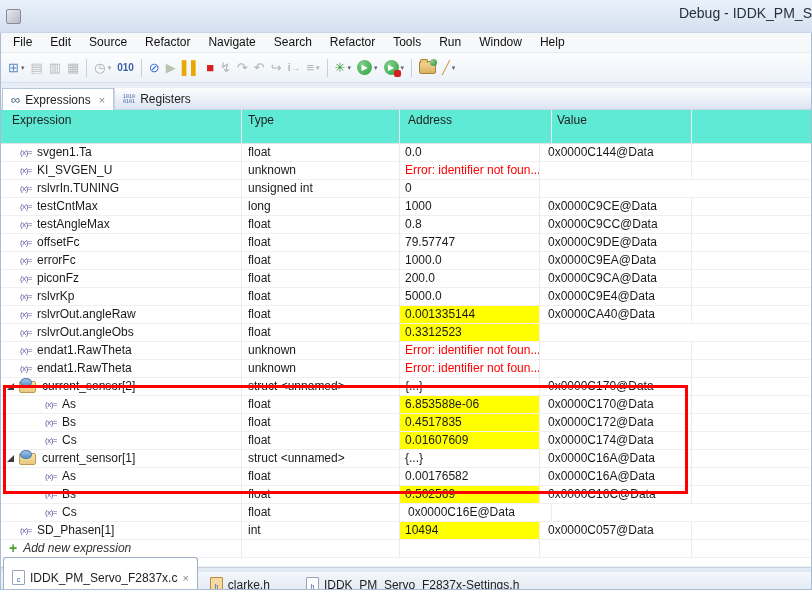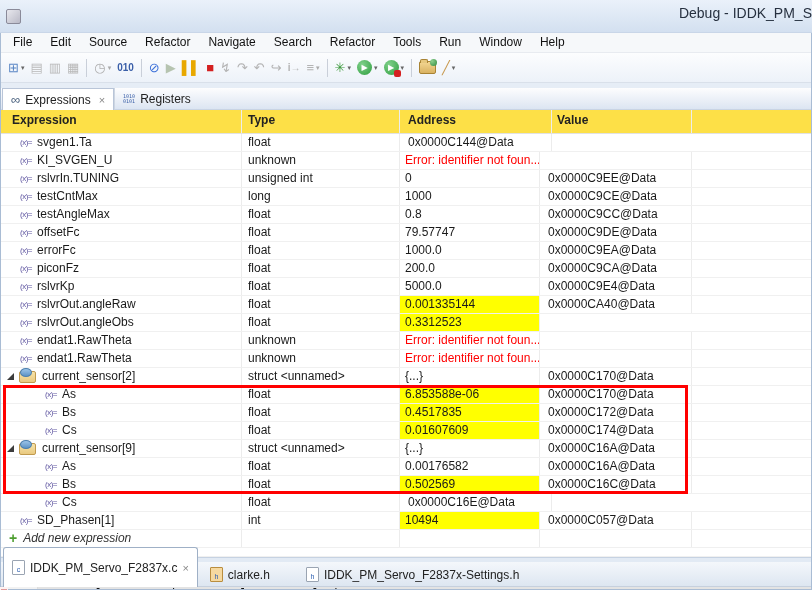--- a/index.html
+++ b/index.html
@@ -32,21 +32,21 @@
   .gapstrip{height:5px;background:#e6edf6;}
   .vtabbar{height:22px;background:linear-gradient(#fdfdfe,#dce5f2);border-bottom:1px solid #c9d4e4;display:flex;align-items:flex-end;padding-left:2px;box-sizing:border-box;}
   .vtab{height:21px;display:flex;align-items:center;gap:5px;padding:0 8px;color:#222;box-sizing:border-box;}
   .vtab.active{background:#fff;border:1px solid #b9c5d8;border-bottom:none;margin-bottom:-1px;height:22px;}
   .vtab:not(.active){border-left:1px solid #cdd6e2;}
   .glasses{font-size:13px;color:#4a617e;line-height:12px;}
   .bindigits{font-family:"DejaVu Sans Mono",monospace;font-size:5px;line-height:5px;color:#3a5fa8;white-space:pre-line;}
   .vclose{font-size:11px;color:#888;margin-left:3px;}
 
   
-  .thead{height:24px;display:flex;border-bottom:1px solid #e2e2e2;background:#fde047;box-sizing:border-box;font-weight:bold;}
+  .thead{height:34px;display:flex;border-bottom:1px solid #e2e2e2;background:#5eead4;box-sizing:border-box;}
   .hcell{line-height:21px;color:#222;border-right:1px solid #ececec;box-sizing:border-box;}
   .trow{height:18px;display:flex;border-bottom:1px solid #f0f0f0;box-sizing:border-box;background:#fff;}
   .cell{line-height:17px;border-right:1px solid #ececec;box-sizing:border-box;overflow:hidden;white-space:nowrap;}
   .c-expr{width:242px;display:flex;align-items:center;padding-left:5px;}
   .c-type{width:158px;padding-left:6px;}
   .c-val{width:140px;padding-left:5px;}
   .c-addr{width:152px;padding-left:8px;}
   .c-fill{flex:1;border-right:none;}
   .h-expr{width:242px;padding-left:12px;}
   .h-type{width:158px;padding-left:6px;}
@@ -208,41 +208,41 @@
         <div class="hcell h-val">Value</div>
         <div class="hcell h-fill"></div>
       </div>
     <div>
         <div class="trow">
           <div class="cell c-expr lvl0">
             <span class="xicon">(x)=</span>
             <span class="elbl">svgen1.Ta</span>
           </div>
           <div class="cell c-type">float</div>
+          <div class="cell c-val">0.0</div>
           <div class="cell c-addr">0x0000C144@Data</div>
           <div class="cell c-fill"></div>
         </div>
         <div class="trow">
           <div class="cell c-expr lvl0">
             <span class="xicon">(x)=</span>
             <span class="elbl">KI_SVGEN_U</span>
           </div>
           <div class="cell c-type">unknown</div>
           <div class="cell c-val err">Error: identifier not foun...</div>
           <div class="cell c-addr"></div>
           <div class="cell c-fill"></div>
         </div>
         <div class="trow">
           <div class="cell c-expr lvl0">
             <span class="xicon">(x)=</span>
             <span class="elbl">rslvrIn.TUNING</span>
           </div>
           <div class="cell c-type">unsigned int</div>
           <div class="cell c-val">0</div>
-          <div class="cell c-addr">0x0000C9EE@Data</div>
           <div class="cell c-fill"></div>
         </div>
         <div class="trow">
           <div class="cell c-expr lvl0">
             <span class="xicon">(x)=</span>
             <span class="elbl">testCntMax</span>
           </div>
           <div class="cell c-type">long</div>
           <div class="cell c-val">1000</div>
           <div class="cell c-addr">0x0000C9CE@Data</div>
@@ -375,21 +375,21 @@
           </div>
           <div class="cell c-type">float</div>
           <div class="cell c-val hl">0.01607609</div>
           <div class="cell c-addr">0x0000C174@Data</div>
           <div class="cell c-fill"></div>
         </div>
         <div class="trow">
           <div class="cell c-expr">
             <span class="tri"></span>
             <span class="sfolder"></span>
-            <span class="elbl">current_sensor[9]</span>
+            <span class="elbl">current_sensor[1]</span>
           </div>
           <div class="cell c-type">struct &lt;unnamed&gt;</div>
           <div class="cell c-val">{...}</div>
           <div class="cell c-addr">0x0000C16A@Data</div>
           <div class="cell c-fill"></div>
         </div>
         <div class="trow">
           <div class="cell c-expr lvl1">
             <span class="xicon">(x)=</span>
             <span class="elbl">As</span>

